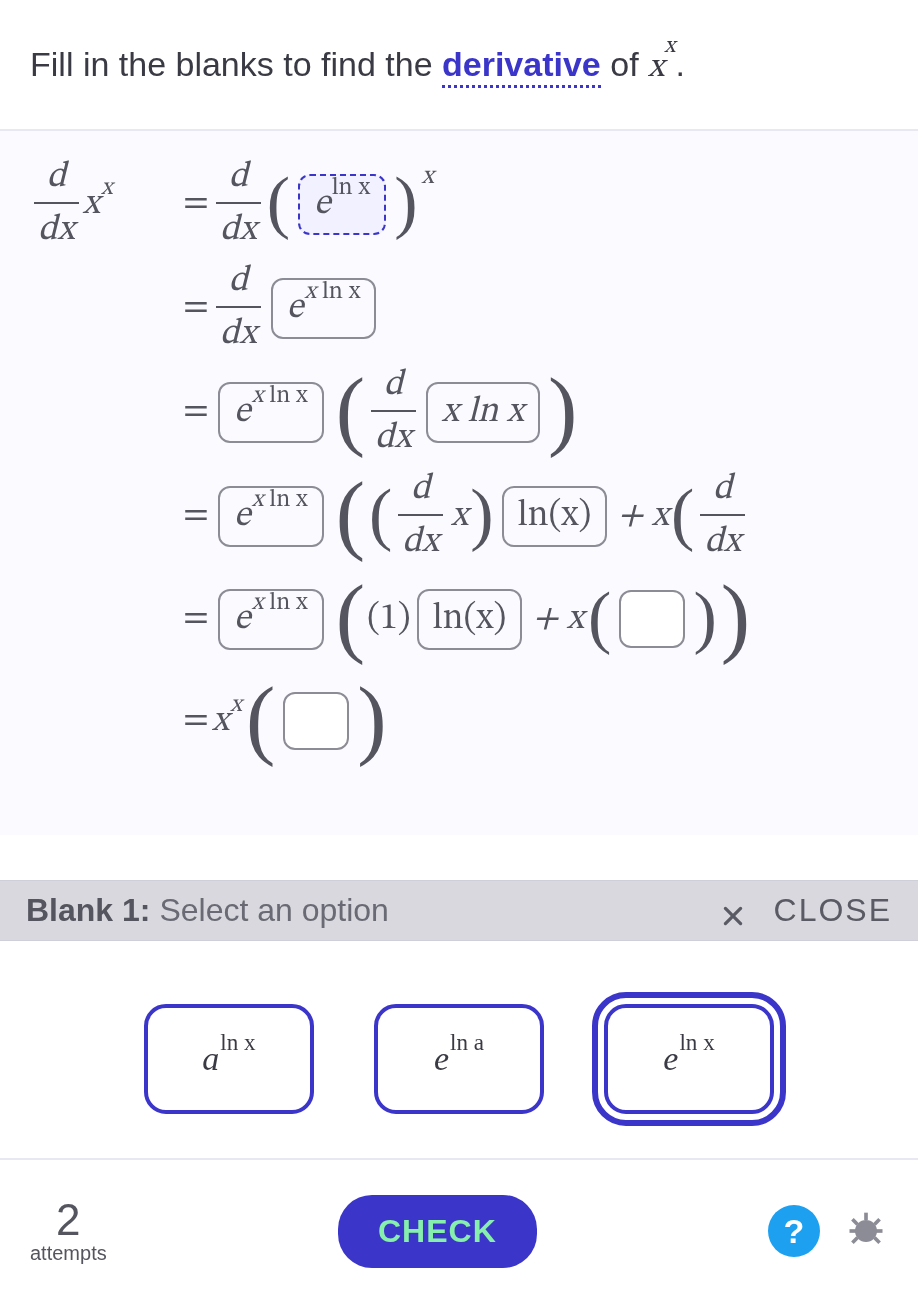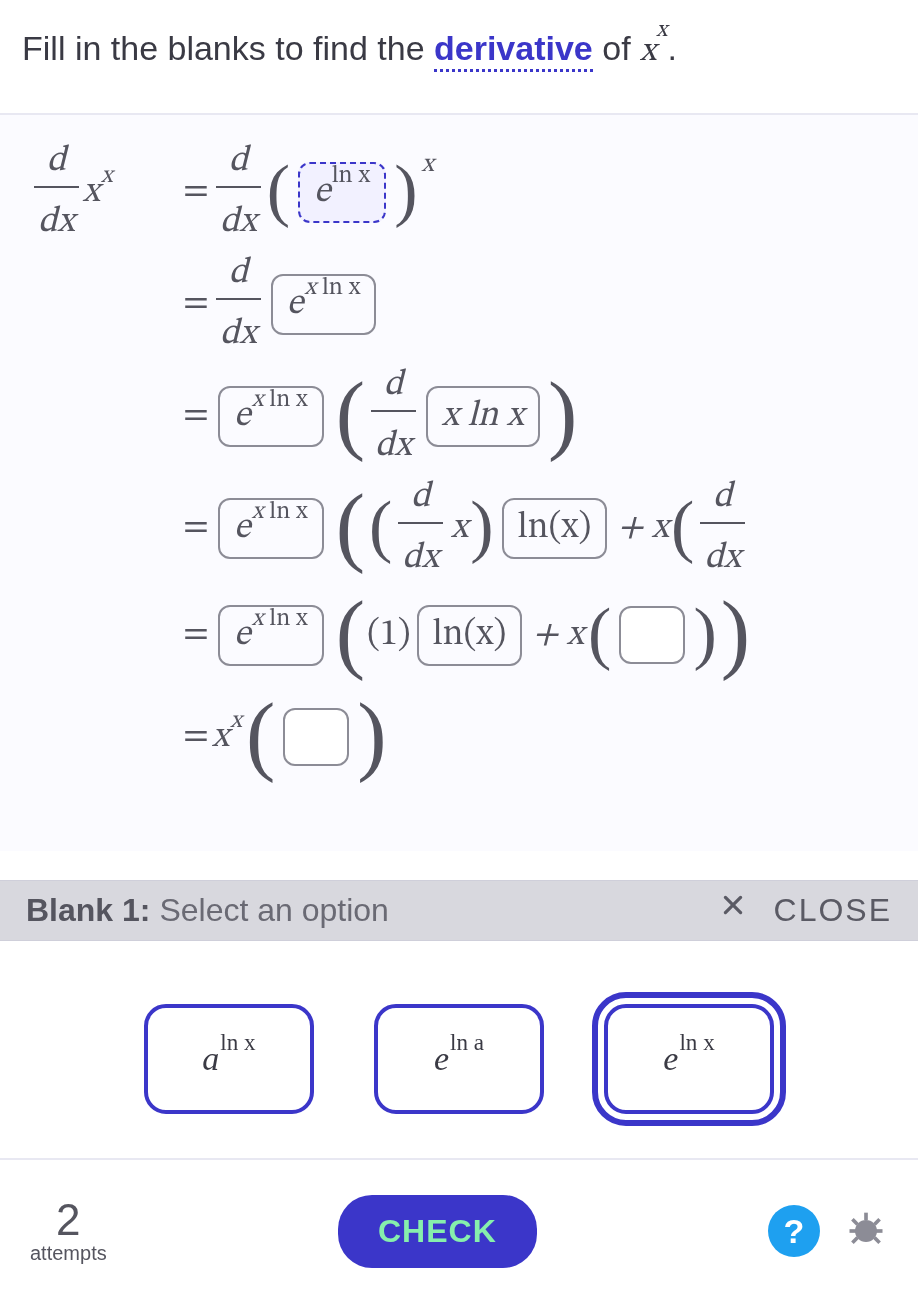--- a/index.html
+++ b/index.html
@@ -9,24 +9,25 @@
     height: 1314px;
     font-family: "Segoe UI", Arial, sans-serif;
     background: #ffffff;
     color: #3a3a44;
     overflow: hidden;
     position: relative;
   }
 
   
   .prompt {
-    padding: 26px 30px 40px 22px;
+    padding: 26px 30px 40px 30px;
     font-size: 34px;
     line-height: 1.3;
     color: #3a3a44;
+    margin-top: 16px;
   }
   .prompt .derivative {
     color: #3b36c9;
     font-weight: 700;
     border-bottom: 3px dotted #3b36c9;
     padding-bottom: 2px;
   }
   .prompt .mathvar {
     font-family: "Cambria Math", "STIX Two Math", serif;
     font-style: italic;
@@ -48,21 +49,21 @@
     align-items: center;
     min-height: 96px;
     margin: 6px 0;
     white-space: nowrap;
   }
   .lhs { width: 150px; flex: 0 0 150px; display:flex; align-items:center;}
   .eq { width: 32px; text-align:center; }
 
   .frac { display:inline-flex; flex-direction:column; align-items:center; vertical-align: middle; margin: 0 4px;}
   .frac .num { padding: 0 4px 2px 4px; }
-  .frac .den { border-top: 2px solid #55555f; padding: 12px 4px 0 4px;}
+  .frac .den { border-top: 2px solid #55555f; padding: 4px 4px 0 4px;}
   .it { font-style: italic; }
 
   .boxed {
     display:inline-flex; align-items:center; justify-content:center;
     border: 2.5px solid #8c8c96;
     border-radius: 12px;
     padding: 6px 14px;
     margin: 0 6px;
     min-height: 56px;
     color:#55555f;
@@ -97,21 +98,21 @@
     display:flex; align-items:center;
     padding: 10px 26px;
     font-size:32px;
     color:#6a6a74;
     border-top:1px solid #cfcfda;
     border-bottom:1px solid #cfcfda;
     height:61px;
   }
   .chooser-bar .label b { color:#55555f; font-weight:600; }
   .chooser-bar .close {
-    margin-left:auto; display:flex; align-items:flex-start; gap:28px;
+    margin-left:auto; display:flex; align-items:flex-end; gap:28px;
     color:#5a5a64; letter-spacing:2px; font-weight:500;
     cursor:pointer;
   }
   .chooser-bar .close svg { width:26px; height:26px; }
 
   .options {
     position:absolute; left:0; right:0; top:960px;
     height:200px;
     display:flex; align-items:center; justify-content:center; gap:60px;
     background:#fff;

